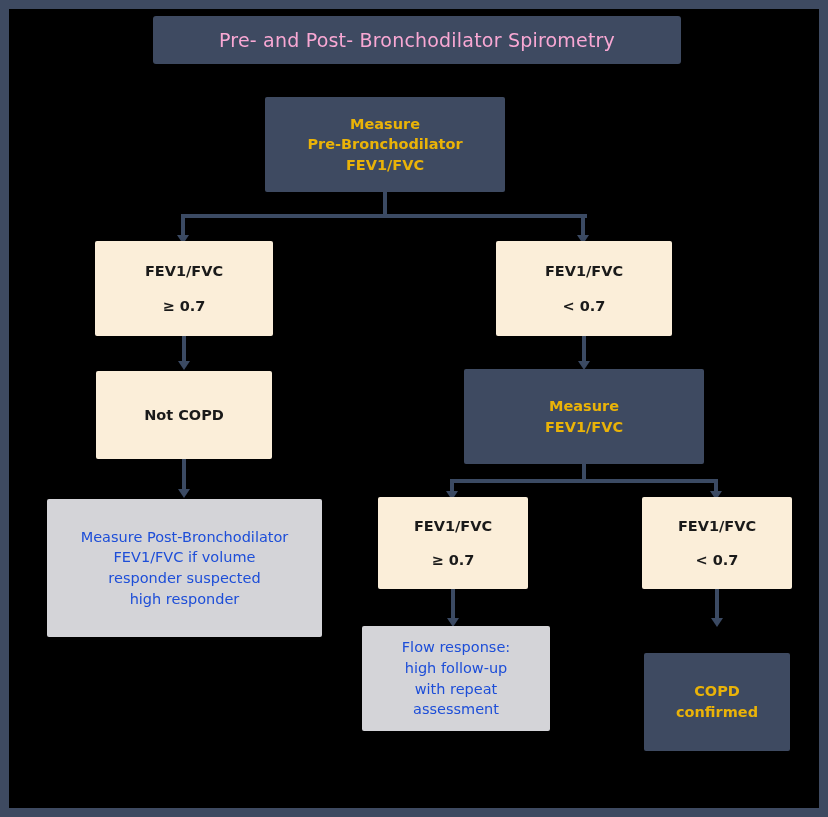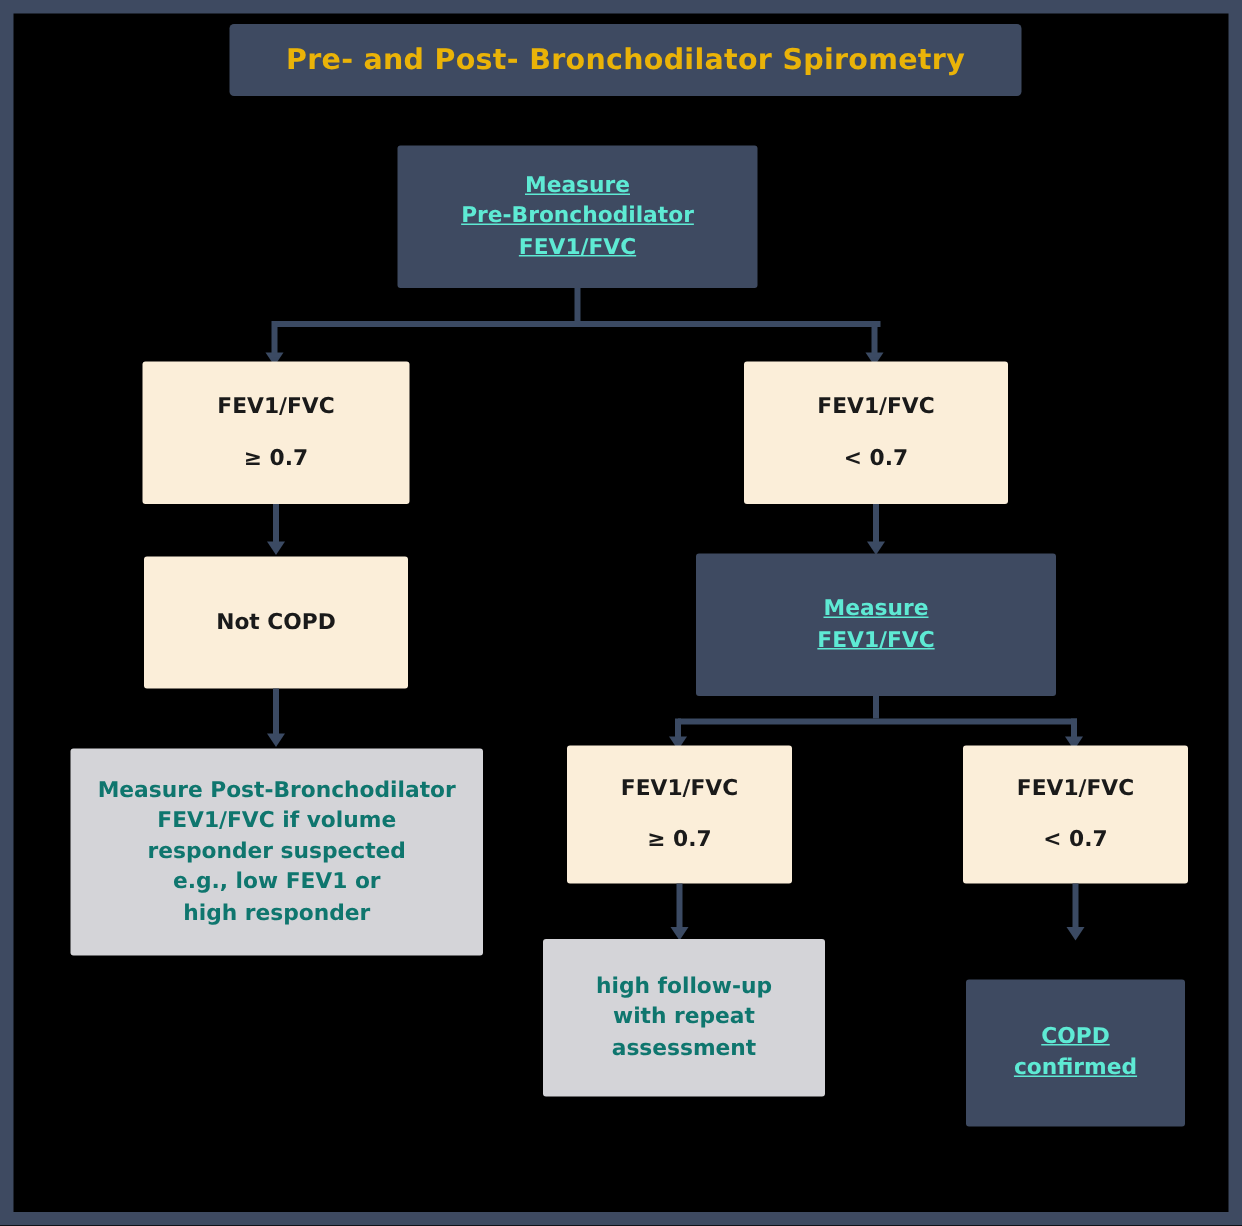--- a/index.html
+++ b/index.html
@@ -29,23 +29,23 @@
     width: 528px;
     height: 48px;
     background: #3e4a61;
     border-radius: 3px;
     display: flex;
     align-items: center;
     justify-content: center;
     box-shadow: 3px 3px 5px rgba(0,0,0,0.55);
   }
   .title-bar .title-text {
-    color: #eab308;
+    color: #f9a8d4;
     font-size: 19px;
-    font-weight: bold;
+    font-weight: normal;
     letter-spacing: 0.2px;
     text-align: center;
   }
 
   
   .node {
     position: absolute;
     display: flex;
     flex-direction: column;
     align-items: center;
@@ -56,38 +56,37 @@
     padding: 6px 8px;
   }
   .node .line {
     display: block;
     width: 100%;
     line-height: 1.42;
   }
 
   .node.dark {
     background: #3e4a61;
-    color: #5eead4;
+    color: #eab308;
     font-weight: bold;
     font-size: 14.5px;
-    text-decoration: underline;
   }
   .node.cream {
     background: #fbeed9;
     color: #1a1a1a;
     font-weight: bold;
     font-size: 14.5px;
   }
   .node.cream .line { line-height: 1.55; }
   .node.cream .spacer { height: 12px; }
 
   .node.gray {
     background: #d4d4d8;
-    color: #0f766e;
-    font-weight: bold;
+    color: #1d4ed8;
+    font-weight: normal;
     font-size: 14.5px;
   }
 
   
   .conn {
     position: absolute;
     background: #3b4a63;
   }
   .conn.v { width: 4px; }
   .conn.h { height: 4px; }
@@ -156,21 +155,20 @@
     <span class="line">Not COPD</span>
   </div>
 
   <div class="conn v" style="left:173px; top:450px; height:33px;"></div>
   <div class="arrow" style="left:169px; top:480px;"></div>
 
   <div class="node gray" style="left:38px; top:490px; width:275px; height:138px;">
     <span class="line">Measure Post-Bronchodilator</span>
     <span class="line">FEV1/FVC if volume</span>
     <span class="line">responder suspected</span>
-    <span class="line">e.g., low FEV1 or</span>
     <span class="line">high responder</span>
   </div>
 
   <div class="conn v" style="left:573px; top:327px; height:28px;"></div>
   <div class="arrow" style="left:569px; top:352px;"></div>
 
   <div class="node dark" style="left:455px; top:360px; width:240px; height:95px;">
     <span class="line">Measure</span>
     <span class="line">FEV1/FVC</span>
   </div>
@@ -191,20 +189,21 @@
   <div class="node cream" style="left:633px; top:488px; width:150px; height:92px;">
     <span class="line">FEV1/FVC</span>
     <span class="spacer"></span>
     <span class="line">&lt; 0.7</span>
   </div>
 
   <div class="conn v" style="left:442px; top:580px; height:32px;"></div>
   <div class="arrow" style="left:438px; top:609px;"></div>
 
   <div class="node gray" style="left:353px; top:617px; width:188px; height:105px;">
+    <span class="line">Flow response:</span>
     <span class="line">high follow-up</span>
     <span class="line">with repeat</span>
     <span class="line">assessment</span>
   </div>
 
   <div class="conn v" style="left:706px; top:580px; height:32px;"></div>
   <div class="arrow" style="left:702px; top:609px;"></div>
 
   <div class="node dark" style="left:635px; top:620px; width:146px; height:98px;margin-top:24px;">
     <span class="line">COPD</span>

